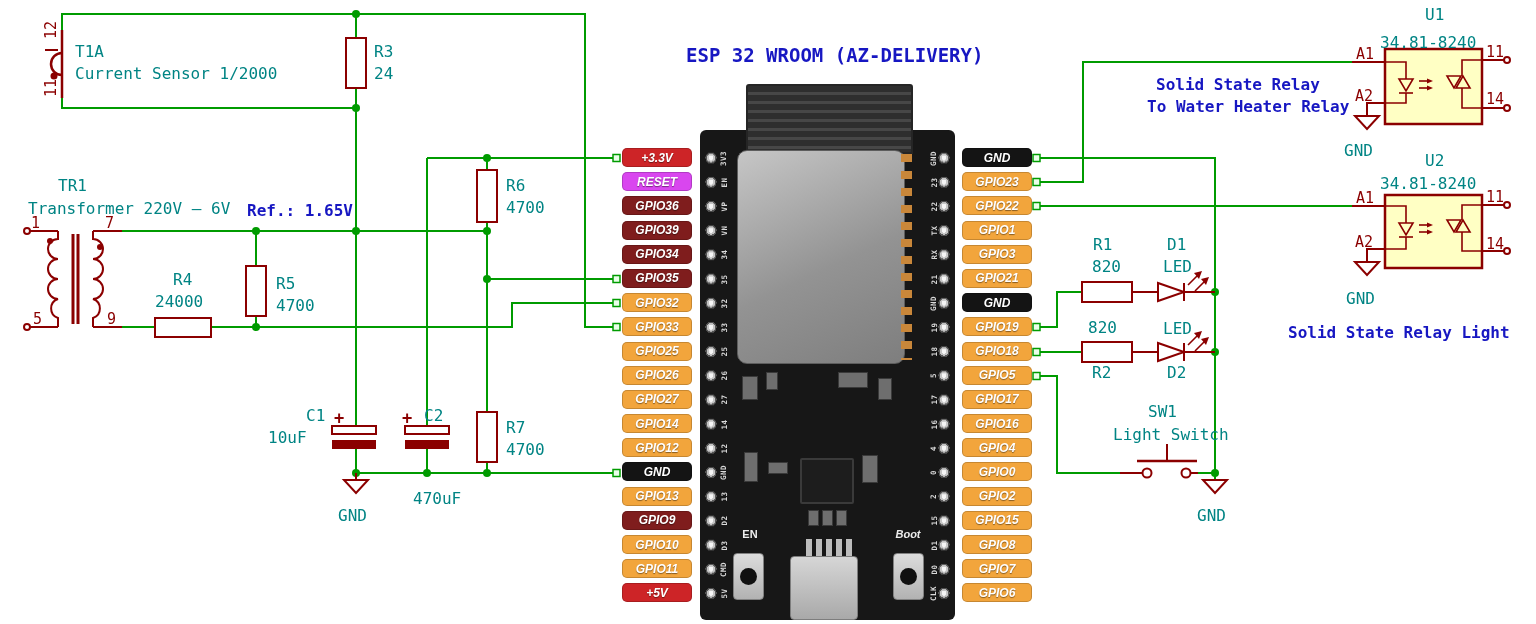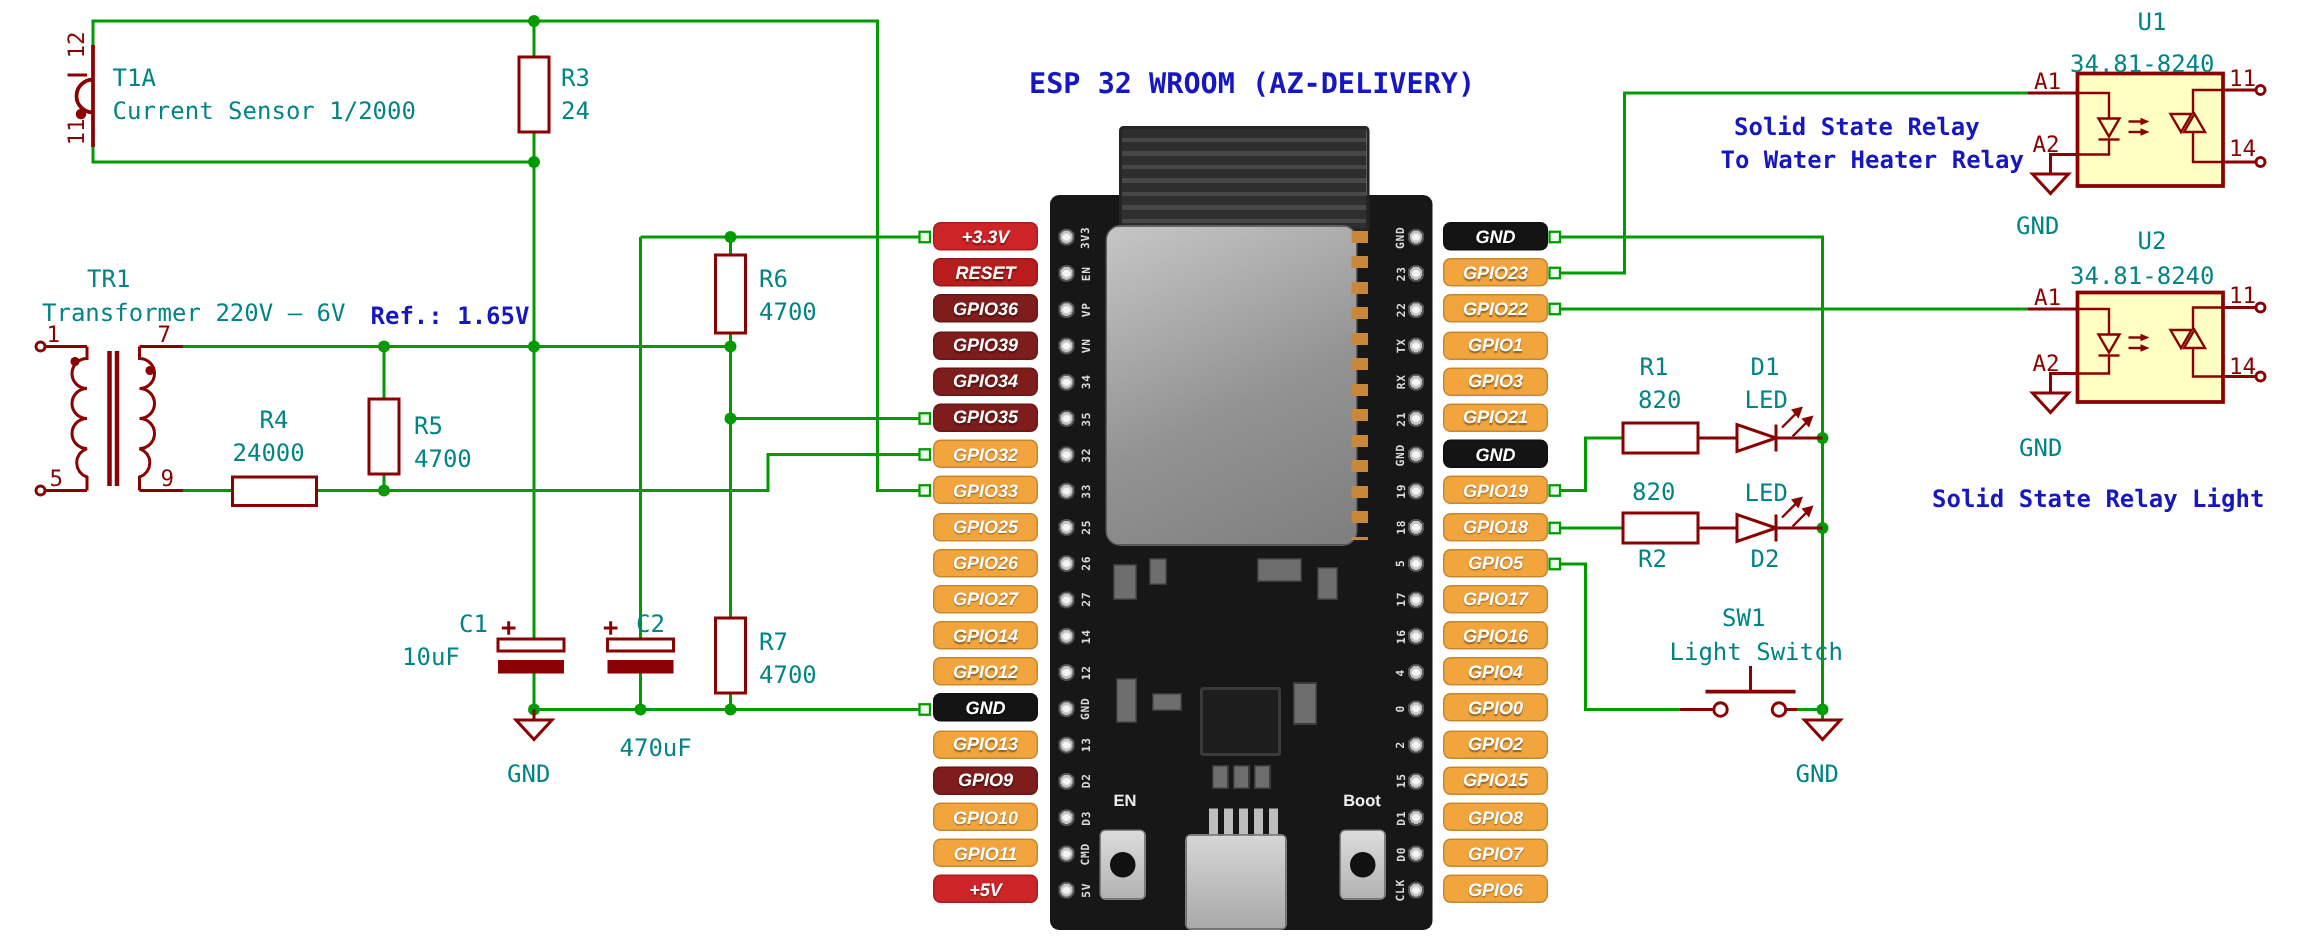--- a/index.html
+++ b/index.html
@@ -23,21 +23,21 @@
   .btn{width:29px;height:45px;background:linear-gradient(#dcdcdc,#b2b2b2);border:1px solid #818181;border-radius:4px;display:flex;align-items:center;justify-content:center;}
   .btn i{display:block;width:17px;height:17px;background:#111;border-radius:50%;}
   .btnlbl{color:#ededed;font:bold 11px "Liberation Sans",sans-serif;}
   .usb{left:790px;top:556px;width:66px;height:62px;background:linear-gradient(180deg,#d6d6d6,#a9a9a9);border:1px solid #7d7d7d;border-radius:4px;}
   .usbpins{left:806px;top:539px;width:46px;height:18px;background:repeating-linear-gradient(90deg,#bdbdbd 0 6px,#161616 6px 10px);}
 
   
   .pills{top:148px;display:flex;flex-direction:column;row-gap:5.2px;}
   .pl{left:622px;}.pr{left:962px;}
   .pill{width:70px;height:19px;border-radius:5px;display:flex;align-items:center;justify-content:center;color:#fff;font:italic bold 12px "Liberation Sans",sans-serif;text-shadow:0 1px 1px rgba(0,0,0,.45);box-shadow:inset 0 0 0 1px rgba(0,0,0,.18);}
-  .pw{background:#cd2427;}.rs{background:#b91c1c;}.gn{background:#141414;}.io{background:#f2a53c;}.io2{background:#7f1d1d;}
+  .pw{background:#cd2427;}.rs{background:#d946ef;}.gn{background:#141414;}.io{background:#f2a53c;}.io2{background:#7f1d1d;}
 
   
   svg{position:absolute;left:0;top:0;}
   .tlab{fill:#008484;font:16px "DejaVu Sans Mono",monospace;}
   .tpin{fill:#8b0000;font:15px "DejaVu Sans Mono",monospace;}
   .tplus{fill:#8b0000;font:bold 17px "DejaVu Sans Mono",monospace;}
   .tnote{fill:#1717c2;font:bold 16px "DejaVu Sans Mono",monospace;}
   .ttitle{fill:#1717c2;font:bold 19px "DejaVu Sans Mono",monospace;}
 </style>
 </head>
@@ -64,21 +64,21 @@
   <div class="abs smd" style="left:836px;top:510px;width:9px;height:14px;"></div>
   <div class="abs usbpins"></div>
   <div class="abs usb"></div>
   <div class="abs btn" style="left:733px;top:553px;">
       <i></i>
     </div>
   <div class="abs btn" style="left:893px;top:553px;">
       <i></i>
     </div>
   <div class="abs btnlbl" style="left:736px;top:528px;width:28px;text-align:center;">EN</div>
-  <div class="abs btnlbl" style="left:888px;top:528px;width:40px;text-align:center;">Boot</div>
+  <div class="abs btnlbl" style="left:888px;top:528px;width:40px;text-align:center;font-style:italic;">Boot</div>
 
   <div class="abs lblcol ll">
     <div>
         <span>3V3</span>
       </div>
     <div>
         <span>EN</span>
       </div>
     <div>
         <span>VP</span>

